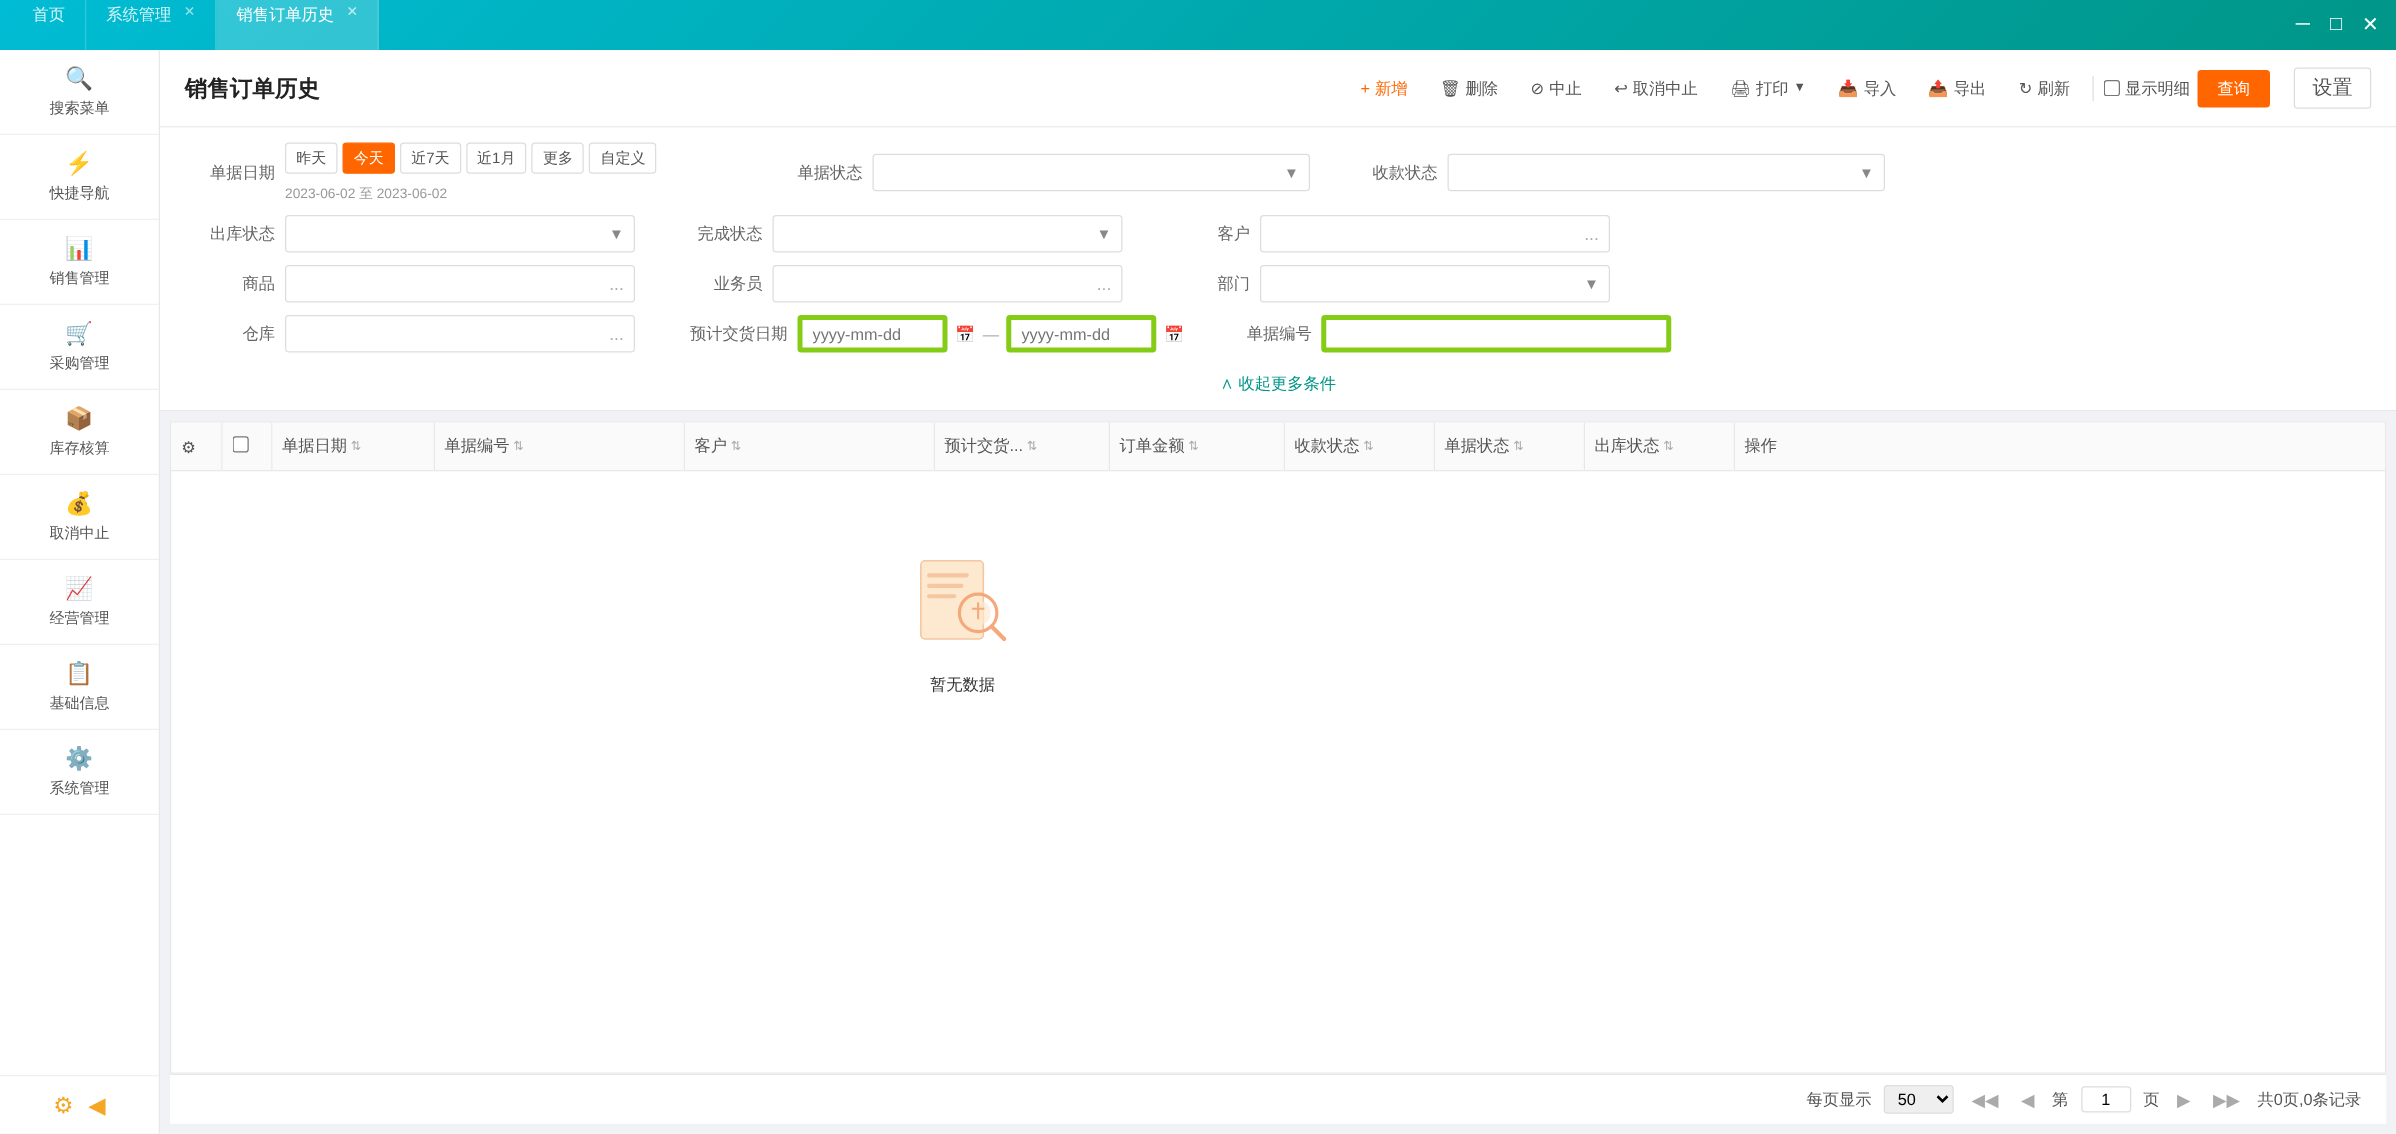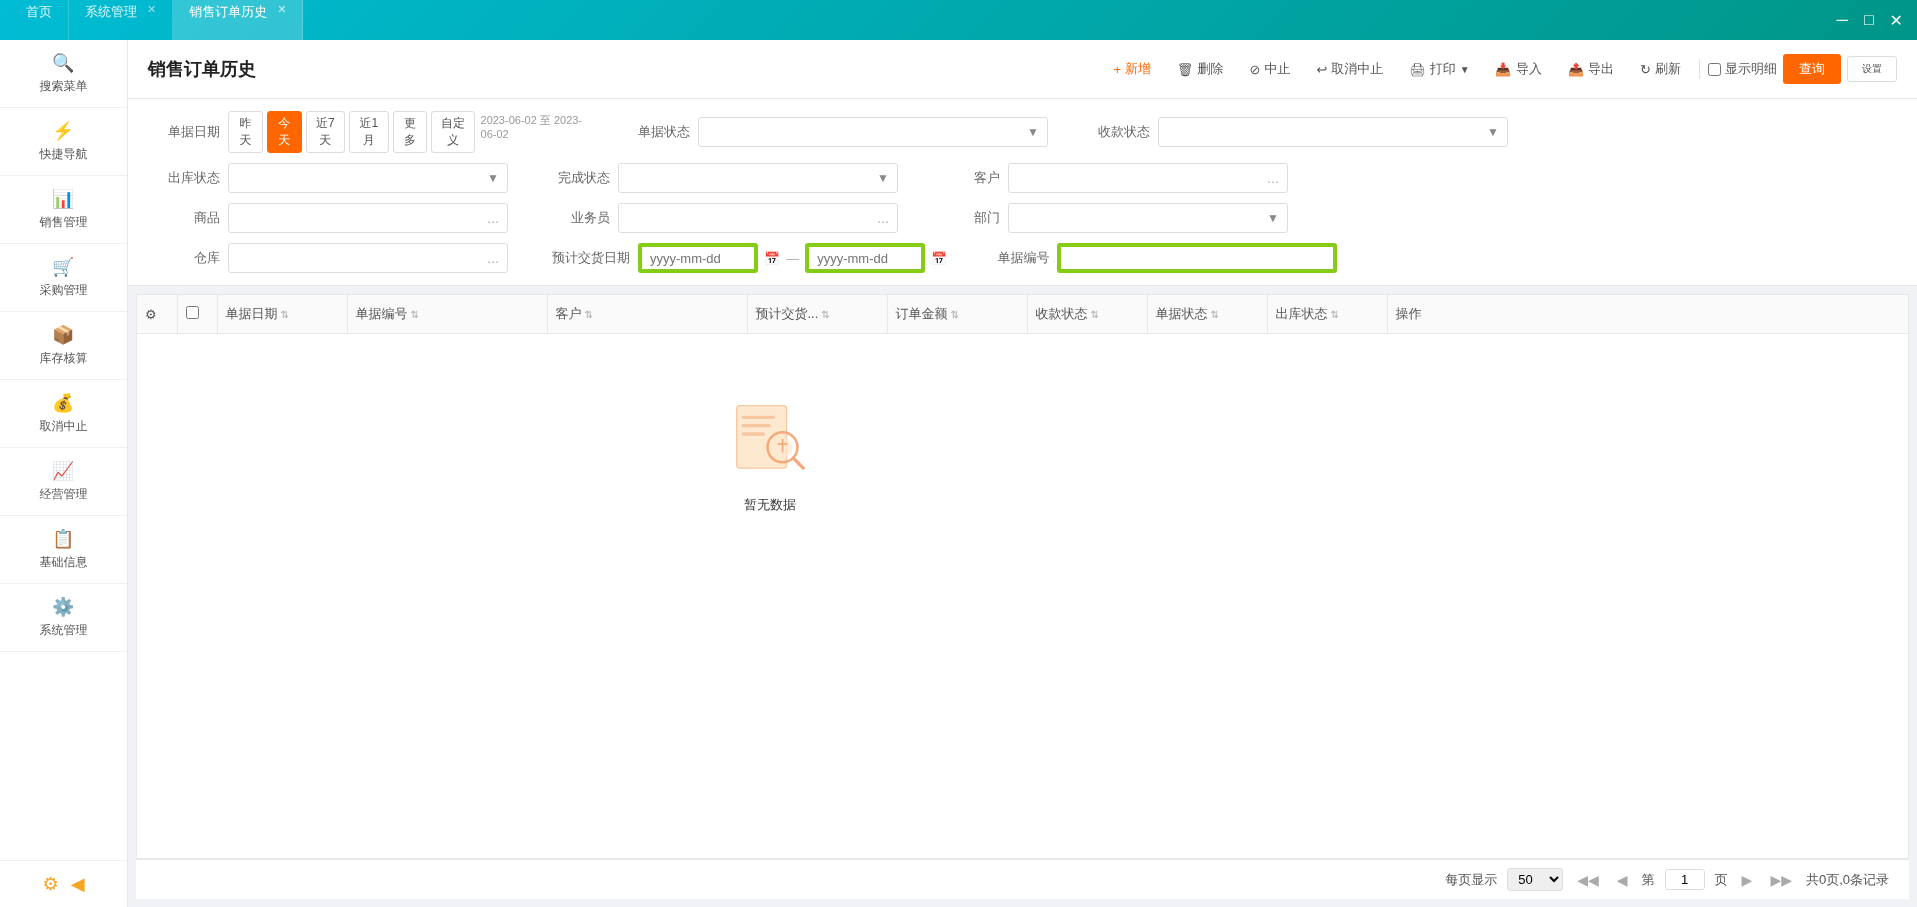--- a/index.html
+++ b/index.html
@@ -143,21 +143,22 @@
       cursor: pointer;
       font-size: 13px;
     }
     .btn-setting {
       background: #fff;
       color: #555;
       border: 1px solid #ddd;
       padding: 5px 14px;
       border-radius: 3px;
       cursor: pointer;
-      font-size: 10px;
+      font-size: 16px;
+      margin-left: 13px;
     }
 
     
     .filter-area {
       background: #fff;
       padding: 12px 20px;
       border-bottom: 1px solid #e8e8e8;
       flex-shrink: 0;
     }
     .filter-row {
@@ -469,21 +470,21 @@
         </div>
         <button class="btn-query">查询</button>
         <button class="btn-setting">设置</button>
       </div>
     </div>
 
     <div class="filter-area">
 
       <div class="filter-row">
         <span class="filter-label">单据日期</span>
-        <div class="filter-control" style="flex-direction: row; align-items: flex-start; max-width: 360px; margin-right: 30px;">
+        <div class="filter-control" style="flex-direction: column; align-items: flex-start; max-width: 360px; margin-right: 30px;">
           <div class="date-btns">
             <button class="date-btn">昨天</button>
             <button class="date-btn active">今天</button>
             <button class="date-btn">近7天</button>
             <button class="date-btn">近1月</button>
             <button class="date-btn">更多</button>
             <button class="date-btn">自定义</button>
           </div>
           <div class="date-range-text">2023-06-02 至 2023-06-02</div>
         </div>
@@ -554,20 +555,24 @@
           <span style="cursor:pointer; color:#aaa;">📅</span>
           <span style="color:#aaa;">—</span>
           <input class="filter-input" type="text" style="width: 120px;" placeholder="yyyy-mm-dd">
           <span style="cursor:pointer; color:#aaa;">📅</span>
         </div>
 
         <span class="filter-label">单据编号</span>
         <input class="filter-input" type="text" style="flex: 1 1 0%;">
       </div>
 
+      <div class="collapse-bar">
+        <span>∧</span>
+        <span>收起更多条件</span>
+      </div>
     </div>
 
     <div class="table-container">
       <table>
         <thead>
           <tr>
             <th style="width: 40px;">
               <span>⚙</span>
             </th>
             <th style="width: 40px;">

